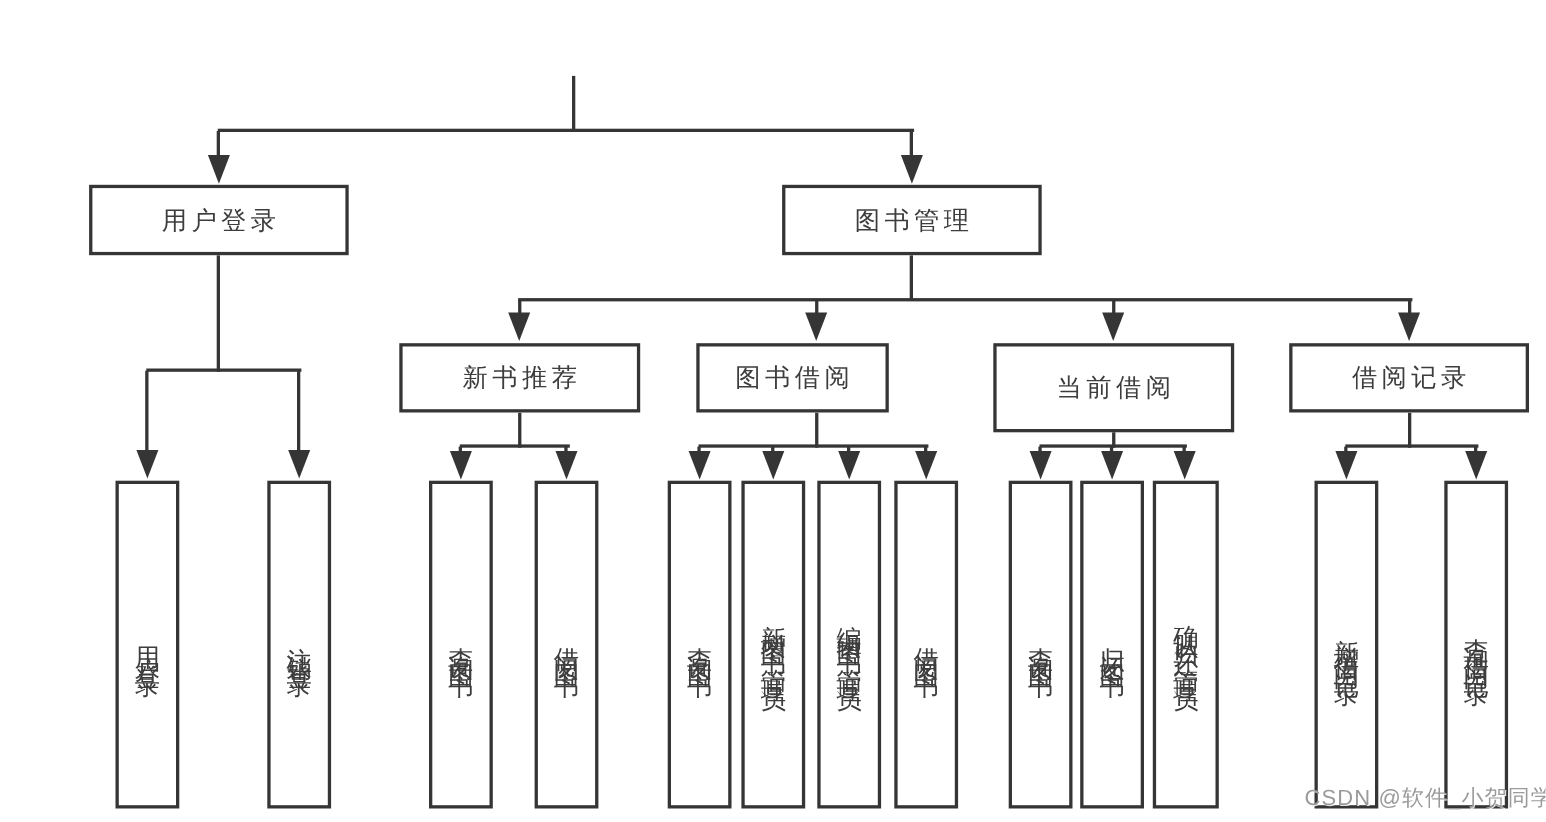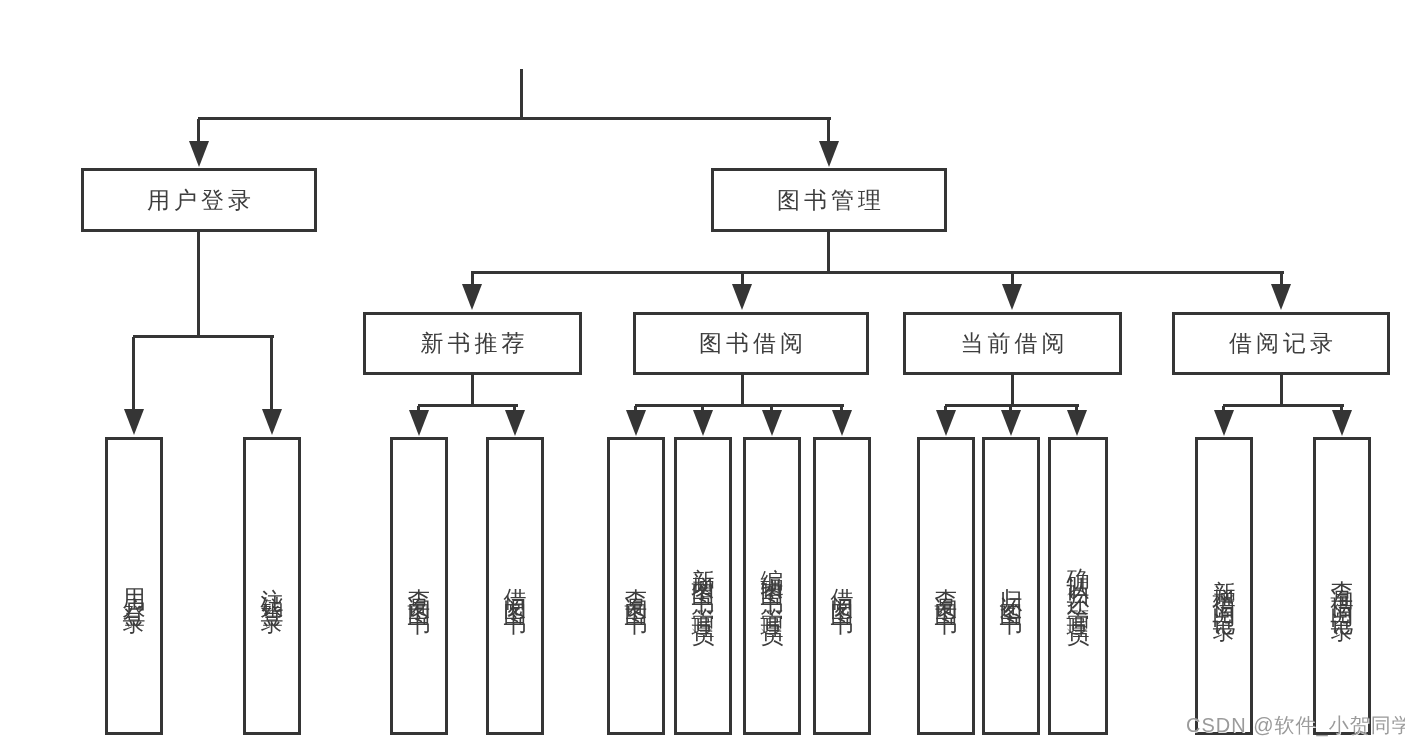--- a/index.html
+++ b/index.html
@@ -136,24 +136,24 @@
   <div class="node hnode" style="left:81px;top:168px;width:236px;height:64px">
     <span>用户登录</span>
   </div>
   <div class="node hnode" style="left:711px;top:168px;width:236px;height:64px">
     <span>图书管理</span>
   </div>
 
   <div class="node hnode" style="left:363px;top:312px;width:219px;height:63px">
     <span>新书推荐</span>
   </div>
-  <div class="node hnode" style="left:633px;top:312px;width:236px;height:63px">
+  <div class="node hnode" style="left:633px;top:312px;width:175px;height:63px">
     <span>图书借阅</span>
   </div>
-  <div class="node hnode" style="left:903px;top:312px;width:219px;height:63px">
+  <div class="node hnode" style="left:903px;top:312px;width:219px;height:81px">
     <span>当前借阅</span>
   </div>
   <div class="node hnode" style="left:1172px;top:312px;width:218px;height:63px">
     <span>借阅记录</span>
   </div>
 
   <div class="node vnode" style="left:105px;top:437px;width:58px;height:298px">
     <span>用户登录</span>
   </div>
   <div class="node vnode" style="left:243px;top:437px;width:58px;height:298px">

